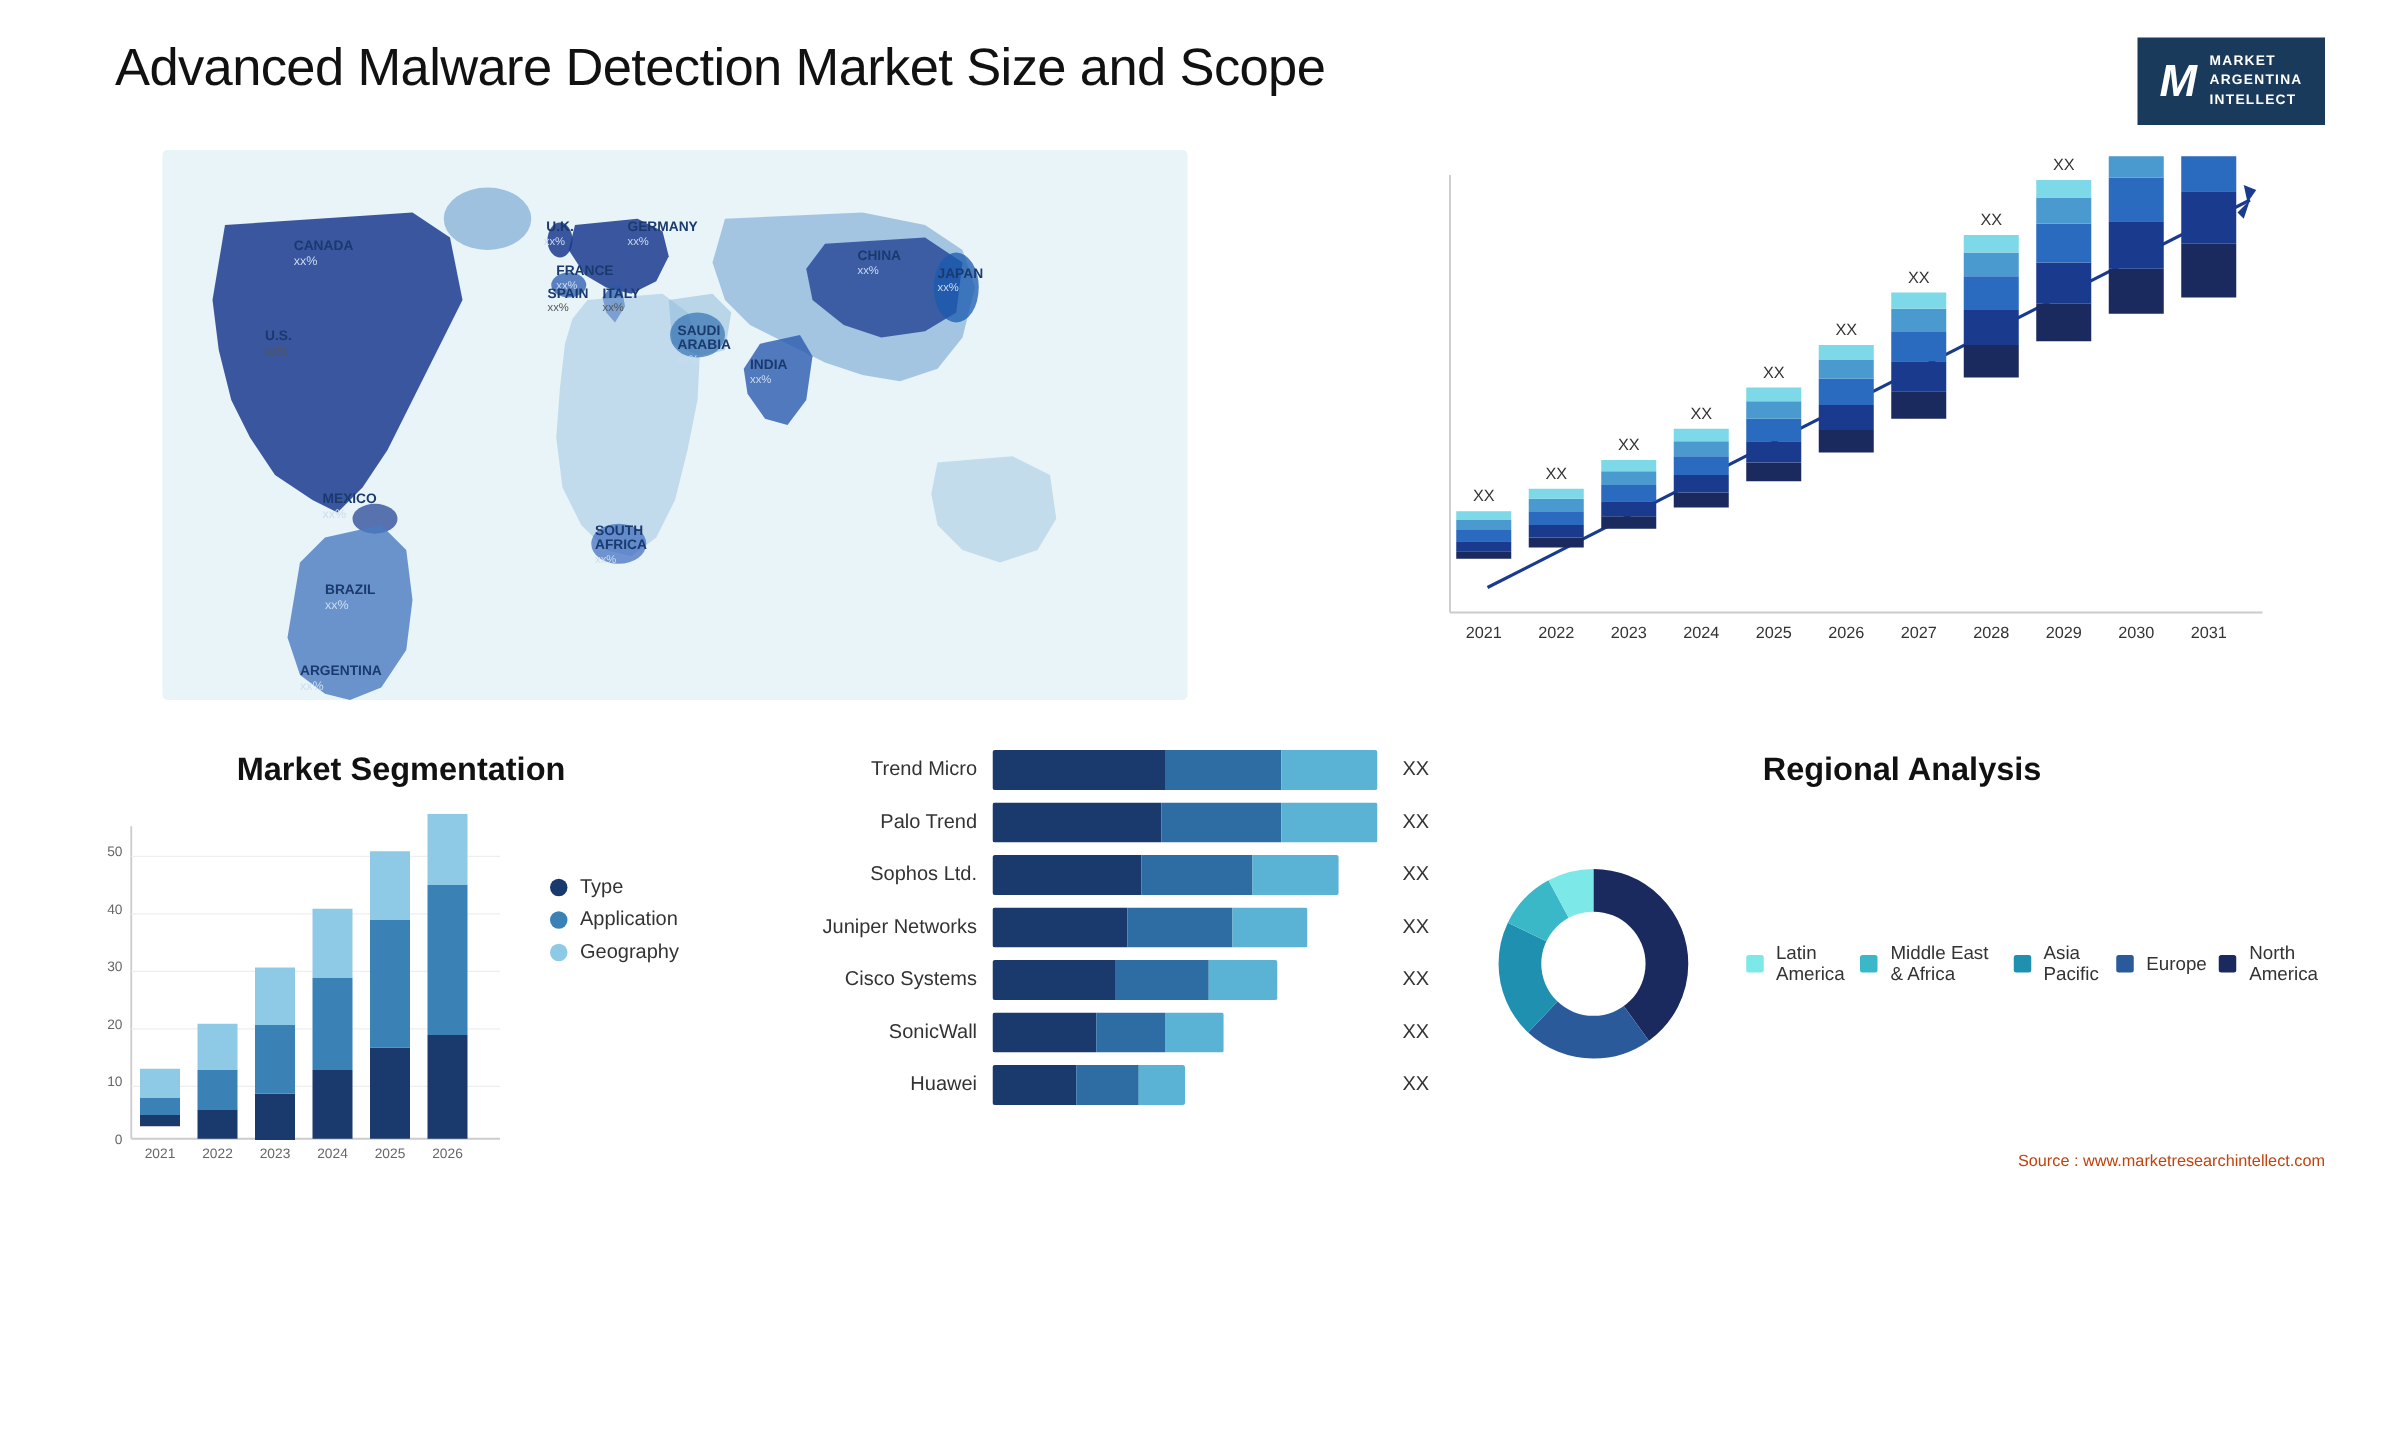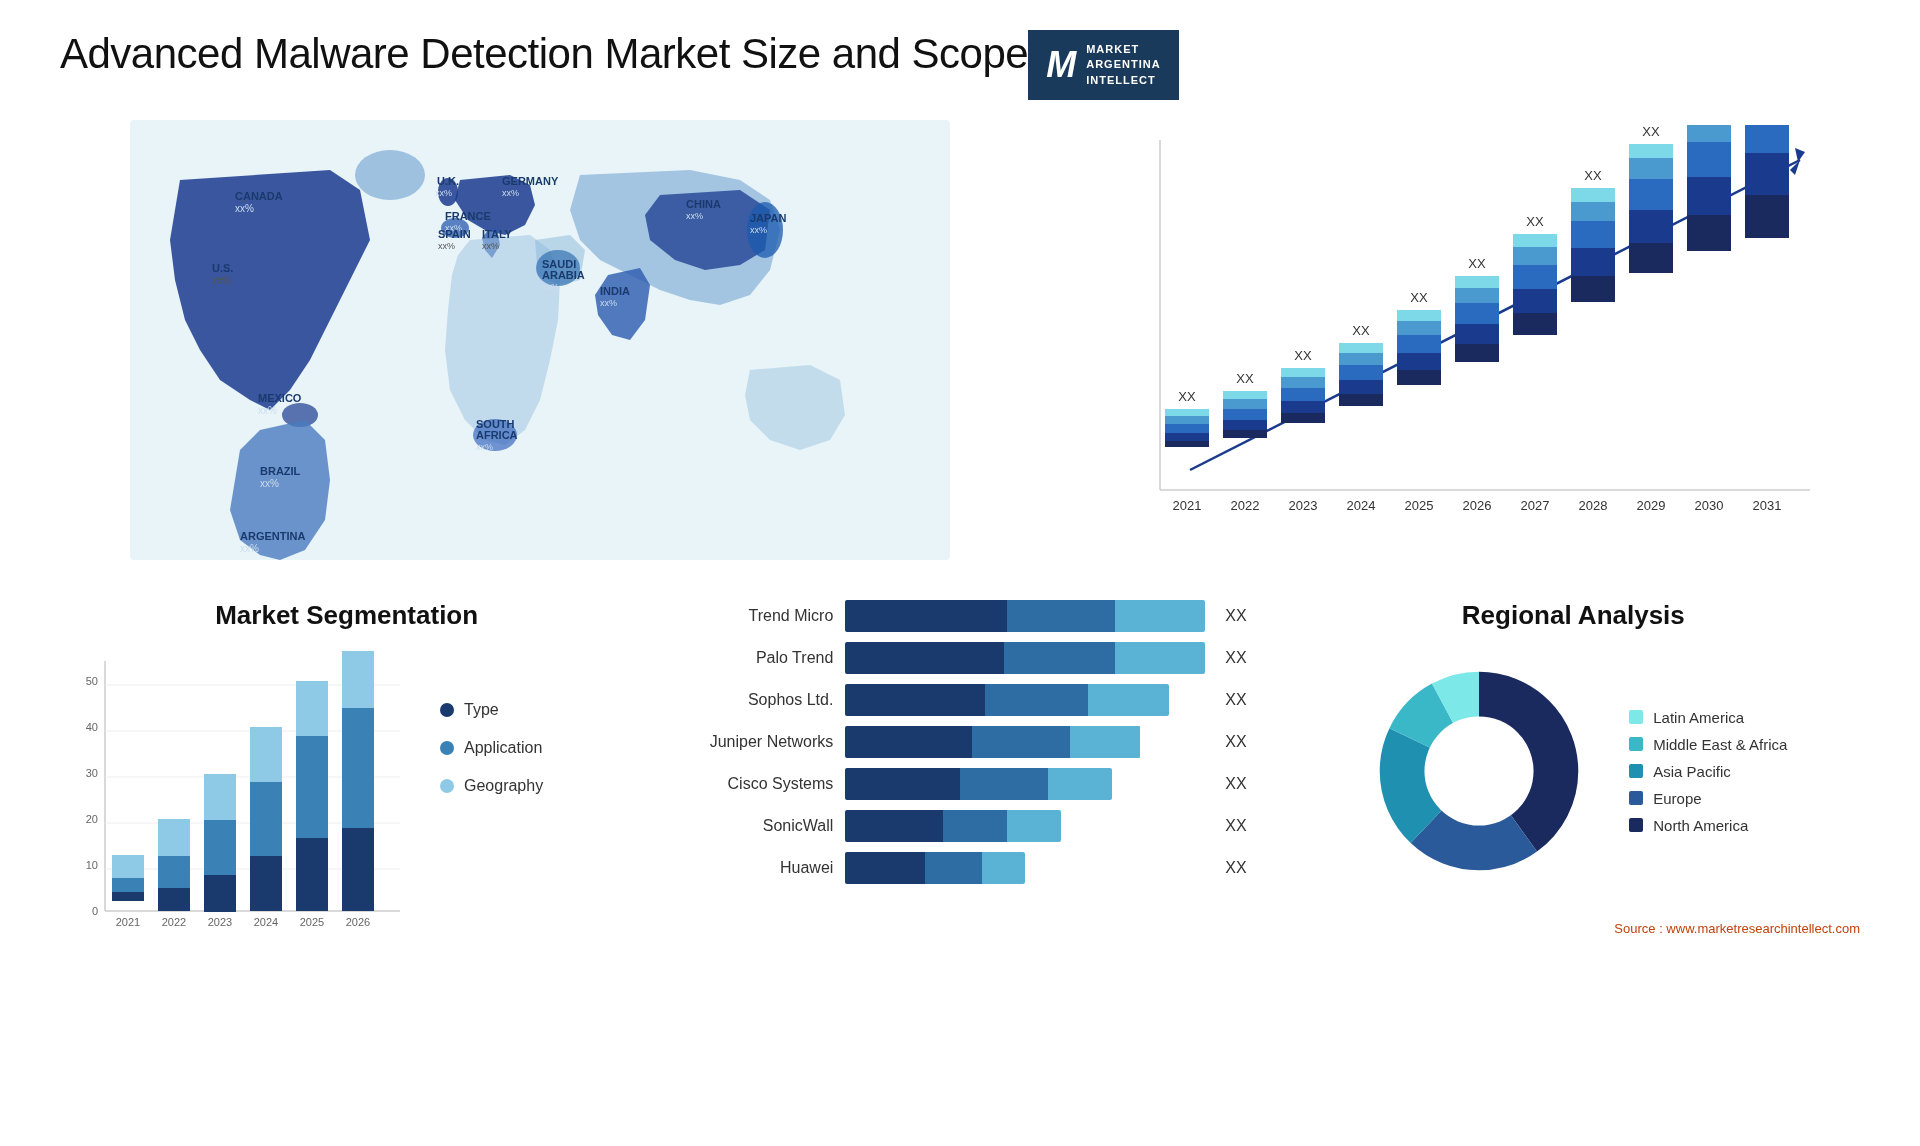--- a/index.html
+++ b/index.html
@@ -14,23 +14,24 @@
     .page-container {
       width: 1920px;
       min-height: 1146px;
       padding: 30px 60px 40px 60px;
       background: #fff;
     }
 
     
     .header {
       display: flex;
-      justify-content: flex-start;
+      justify-content: space-between;
       align-items: flex-start;
       margin-bottom: 20px;
+      margin-left: 32px;
     }
 
     .page-title {
       font-size: 42px;
       font-weight: 400;
       color: #111;
       letter-spacing: -0.5px;
     }
 
     .logo-area {
@@ -158,21 +159,21 @@
       font-size: 16px;
       color: #333;
       margin-left: 8px;
       line-height: 32px;
     }
 
     
     .legend {
       display: flex;
       flex-direction: column;
-      gap: 20px;
+      gap: 8px;
       margin-top: 10px;
     }
 
     .legend-item {
       display: flex;
       align-items: center;
       gap: 10px;
       font-size: 16px;
       color: #333;
     }
@@ -188,21 +189,21 @@
     .donut-wrap {
       display: flex;
       align-items: center;
       justify-content: center;
       gap: 30px;
       margin-top: 10px;
     }
 
     .donut-legend {
       display: flex;
-      flex-direction: column;
+      flex-direction: row;
       gap: 10px;
     }
 
     .donut-legend-item {
       display: flex;
       align-items: center;
       gap: 10px;
       font-size: 15px;
       color: #333;
     }

